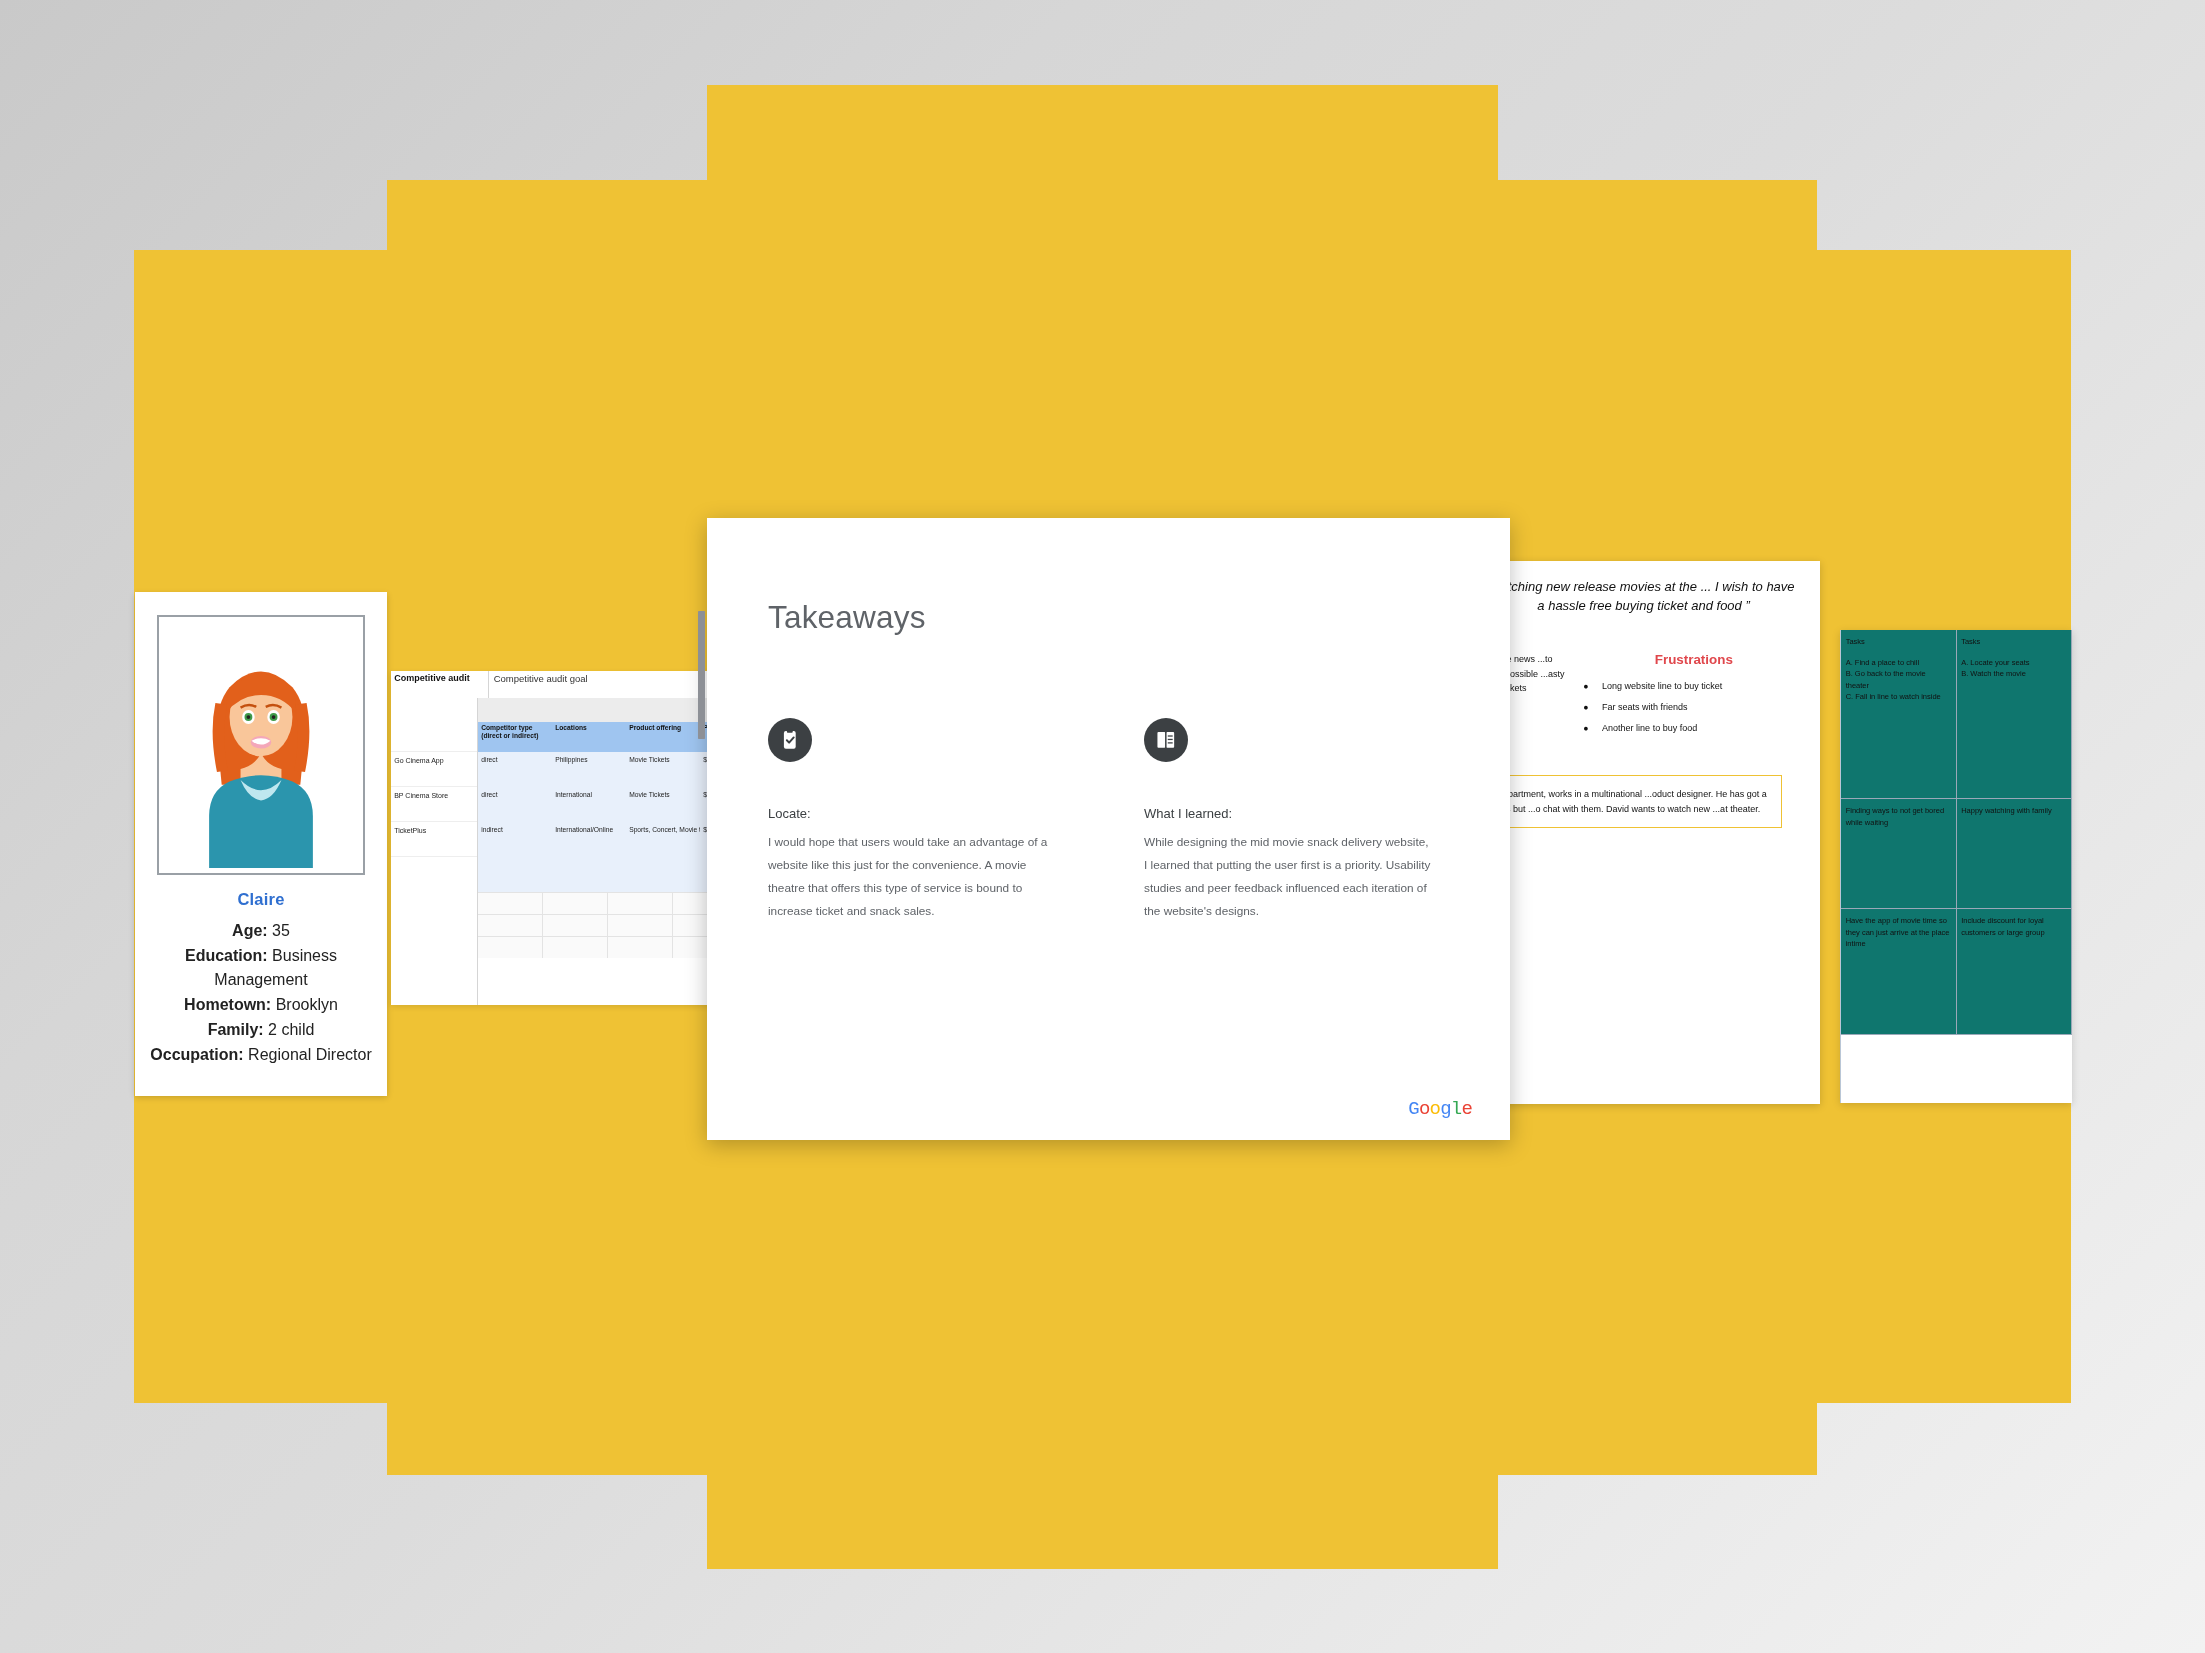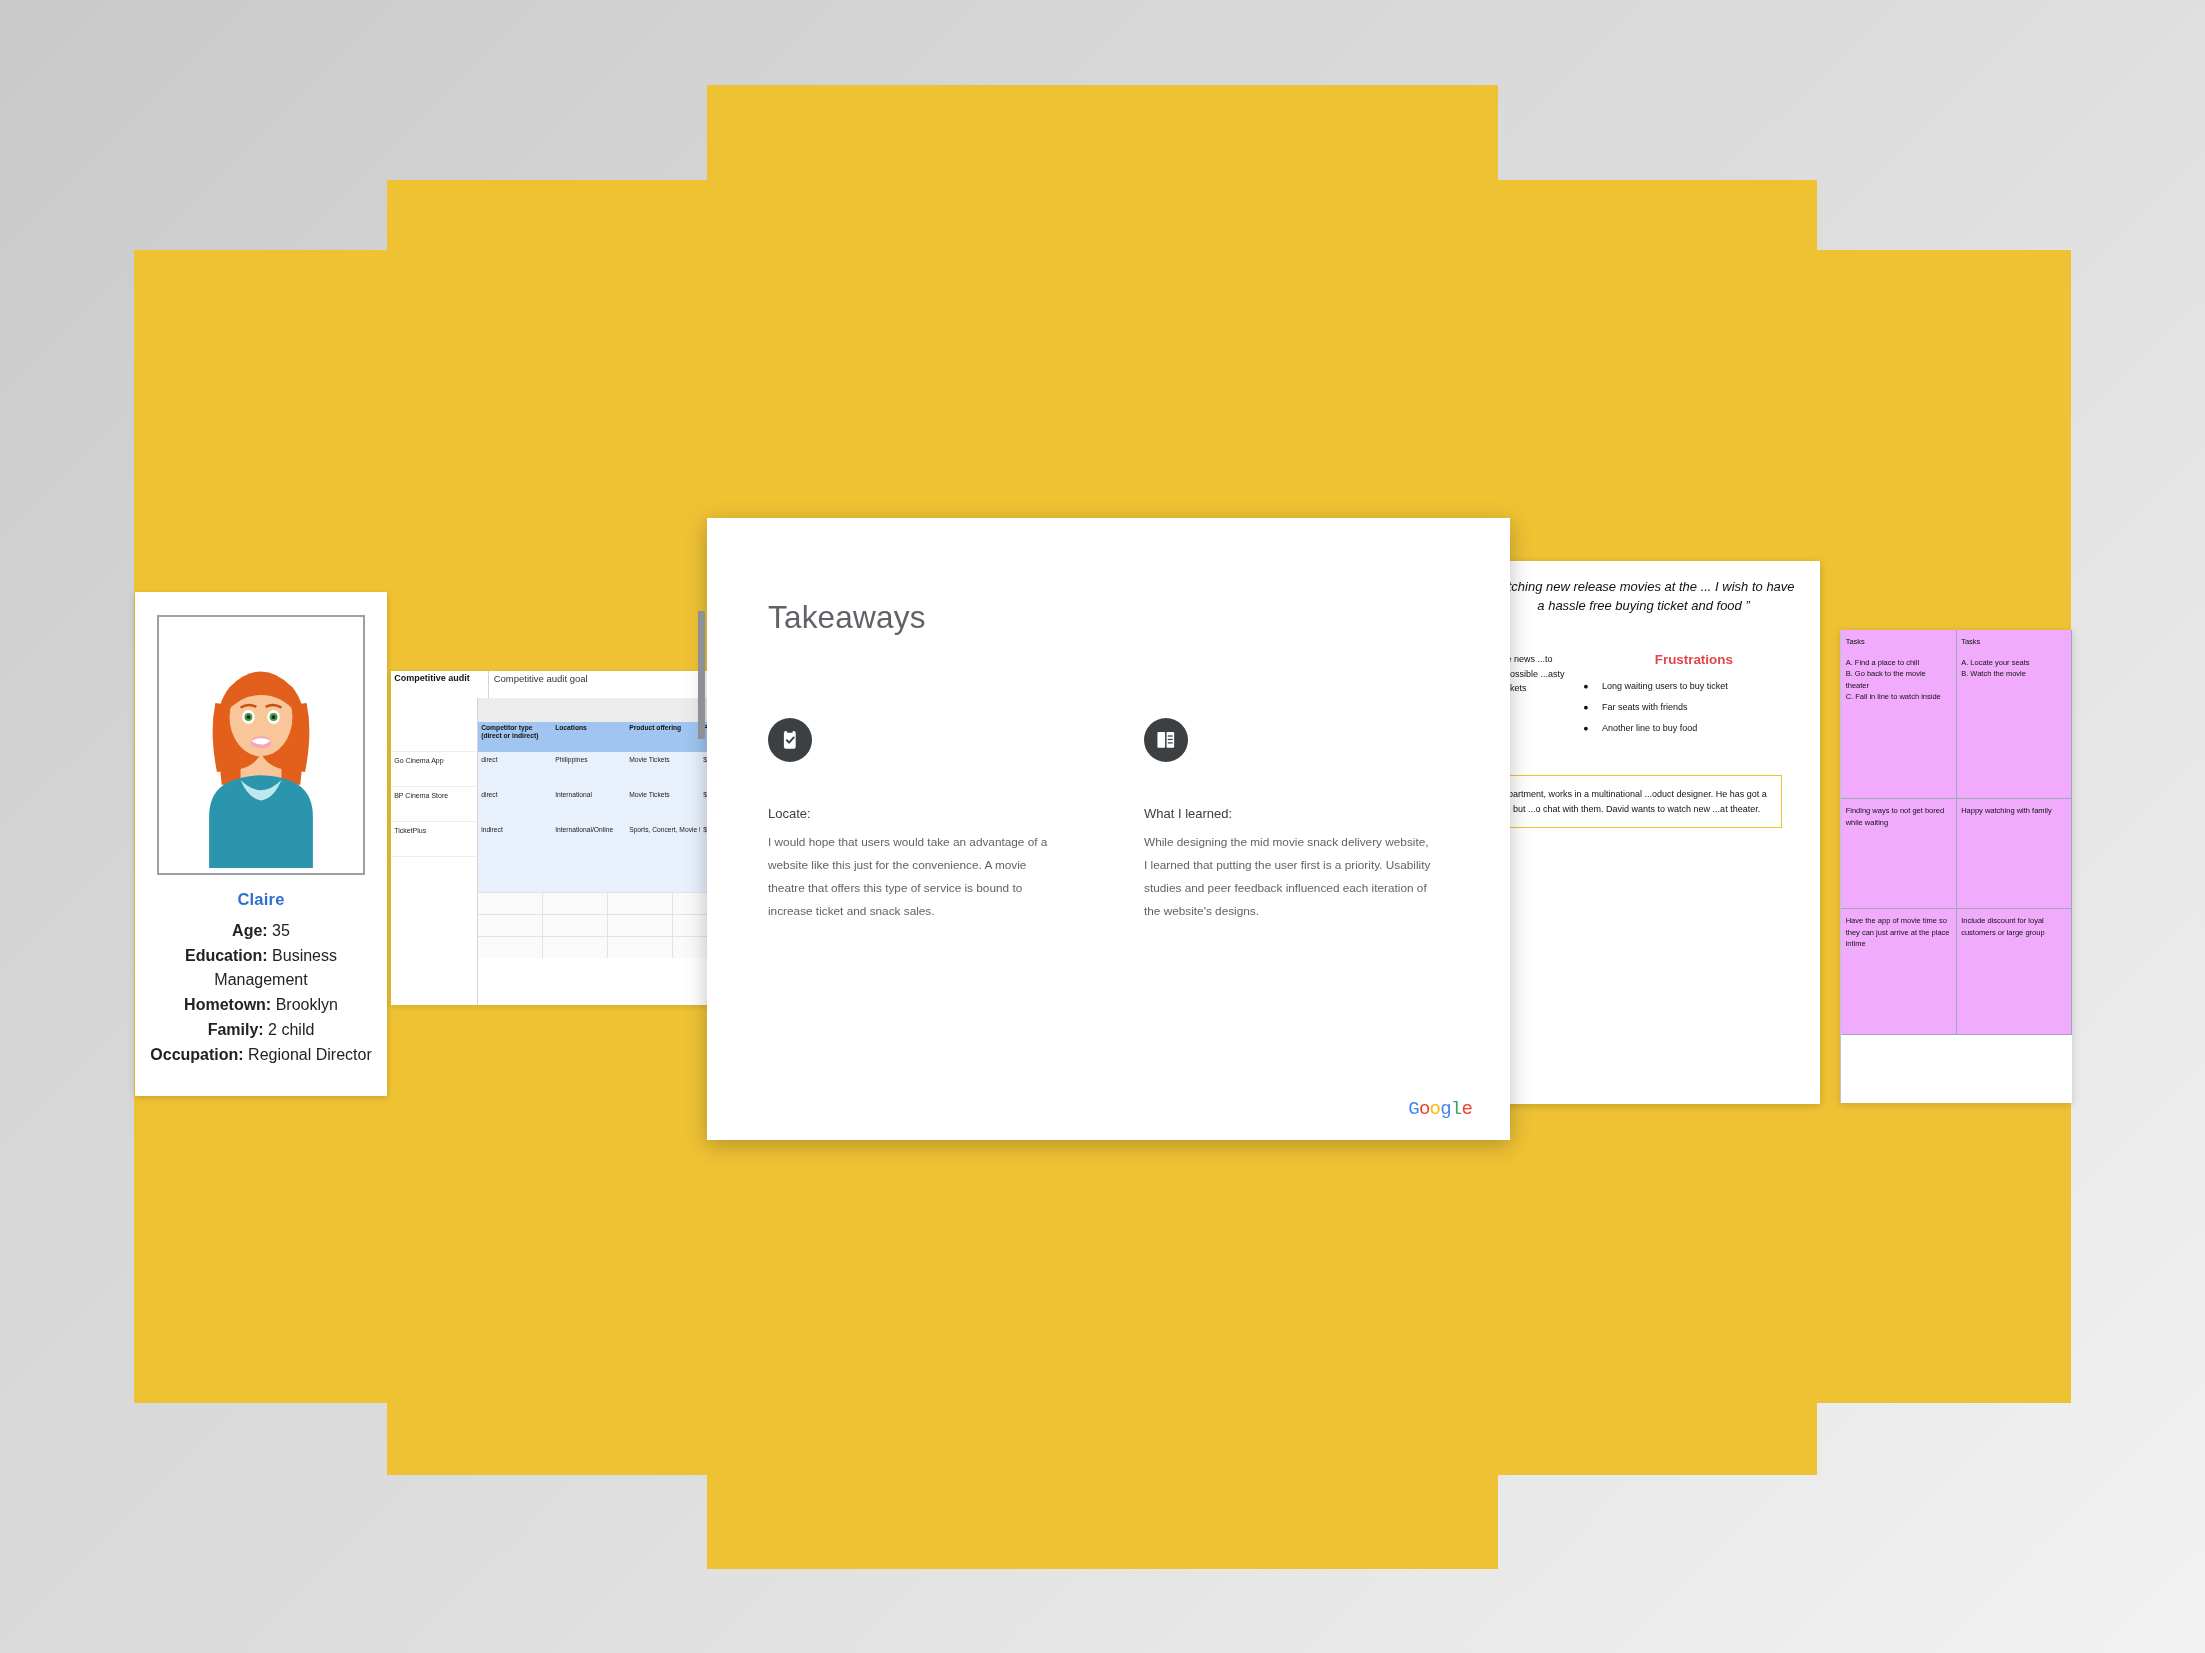--- a/index.html
+++ b/index.html
@@ -94,21 +94,21 @@
 
   
   .journey { left:1840px; top:630px; width:232px; height:473px;
              box-shadow:0 1.6px 7.9px rgba(0,0,0,.15); overflow:hidden;
              border-left:0.8px solid #b9c6d6; }
   .j-head { display:flex; background:#cfe0f7; height:68px;
             border-bottom:1.6px solid #9aa8b8; }
   .j-head div { flex:1; font-size:8.3px; font-weight:bold; color:#111;
                 display:flex; align-items:center; justify-content:center;
                 text-align:center; padding:3.2px; border-right:0.8px solid #9aa8b8; }
-  .j-row { display:flex; background:#f0abfc; border-bottom:0.8px solid #9aa8b8; }
+  .j-row { display:flex; background:#0f766e; border-bottom:0.8px solid #9aa8b8; }
   .j-row div { flex:1; font-size:7.5px; color:#111; padding:6.3px 4.7px; line-height:1.5;
                border-right:0.8px solid #9aa8b8; }
   .j-r1 { height:169px; }
   .j-r2 { height:110px; }
   .j-r3 { height:126px; }
   .j-tasklabel { display:block; margin-bottom:9.5px; }
 </style>
 </head>
 <body>
 
@@ -212,21 +212,21 @@
   </div>
 </div>
 
 <div class="card persona2">
   <div class="p2-quote">“...tching new release movies at the ... I wish to have a hassle free buying ticket and food ”</div>
   <div class="p2-cols">
     <div class="p2-goals">...uch with ...he news ...to choose ...eat possible ...asty way of ...vie tickets</div>
     <div class="p2-fr">
       <div class="p2-fr-title">Frustrations</div>
       <ul>
-        <li>Long waiting users to buy ticket</li>
+        <li>Long website line to buy ticket</li>
         <li>Far seats with friends</li>
         <li>Another line to buy food</li>
       </ul>
     </div>
   </div>
   <div class="p2-bio">...a studio apartment, works in a multinational ...oduct designer. He has got a lot of friends but ...o chat with them. David wants to watch new ...at theater.</div>
 </div>
 
 <div class="card journey">
   <div class="j-row j-r1">

